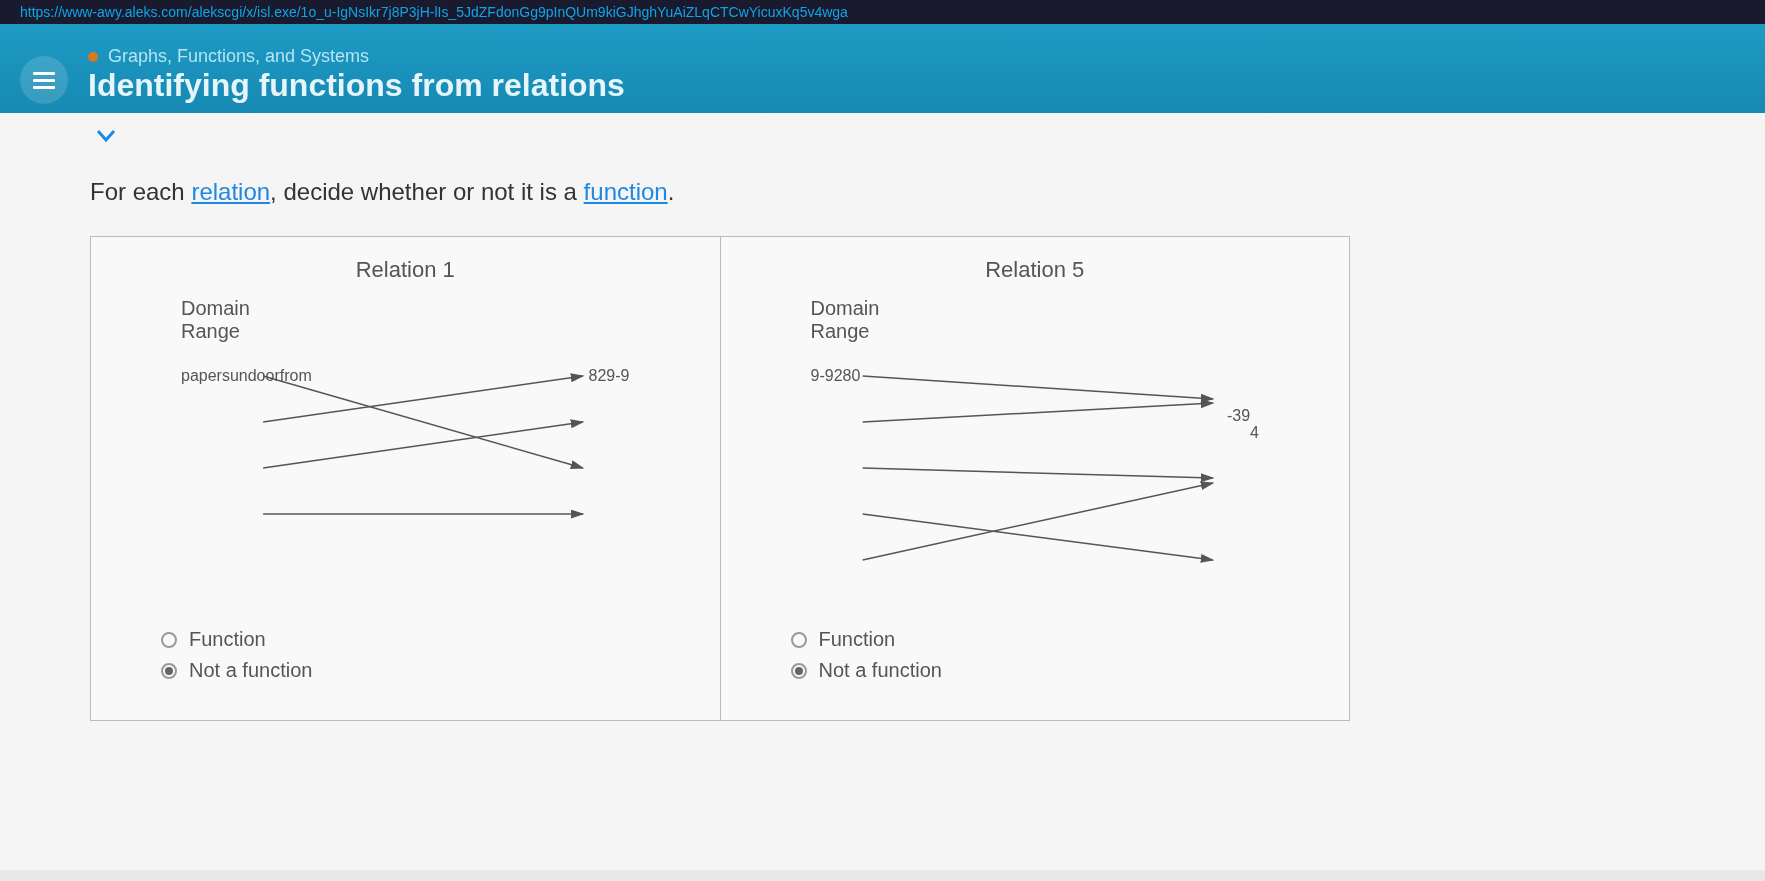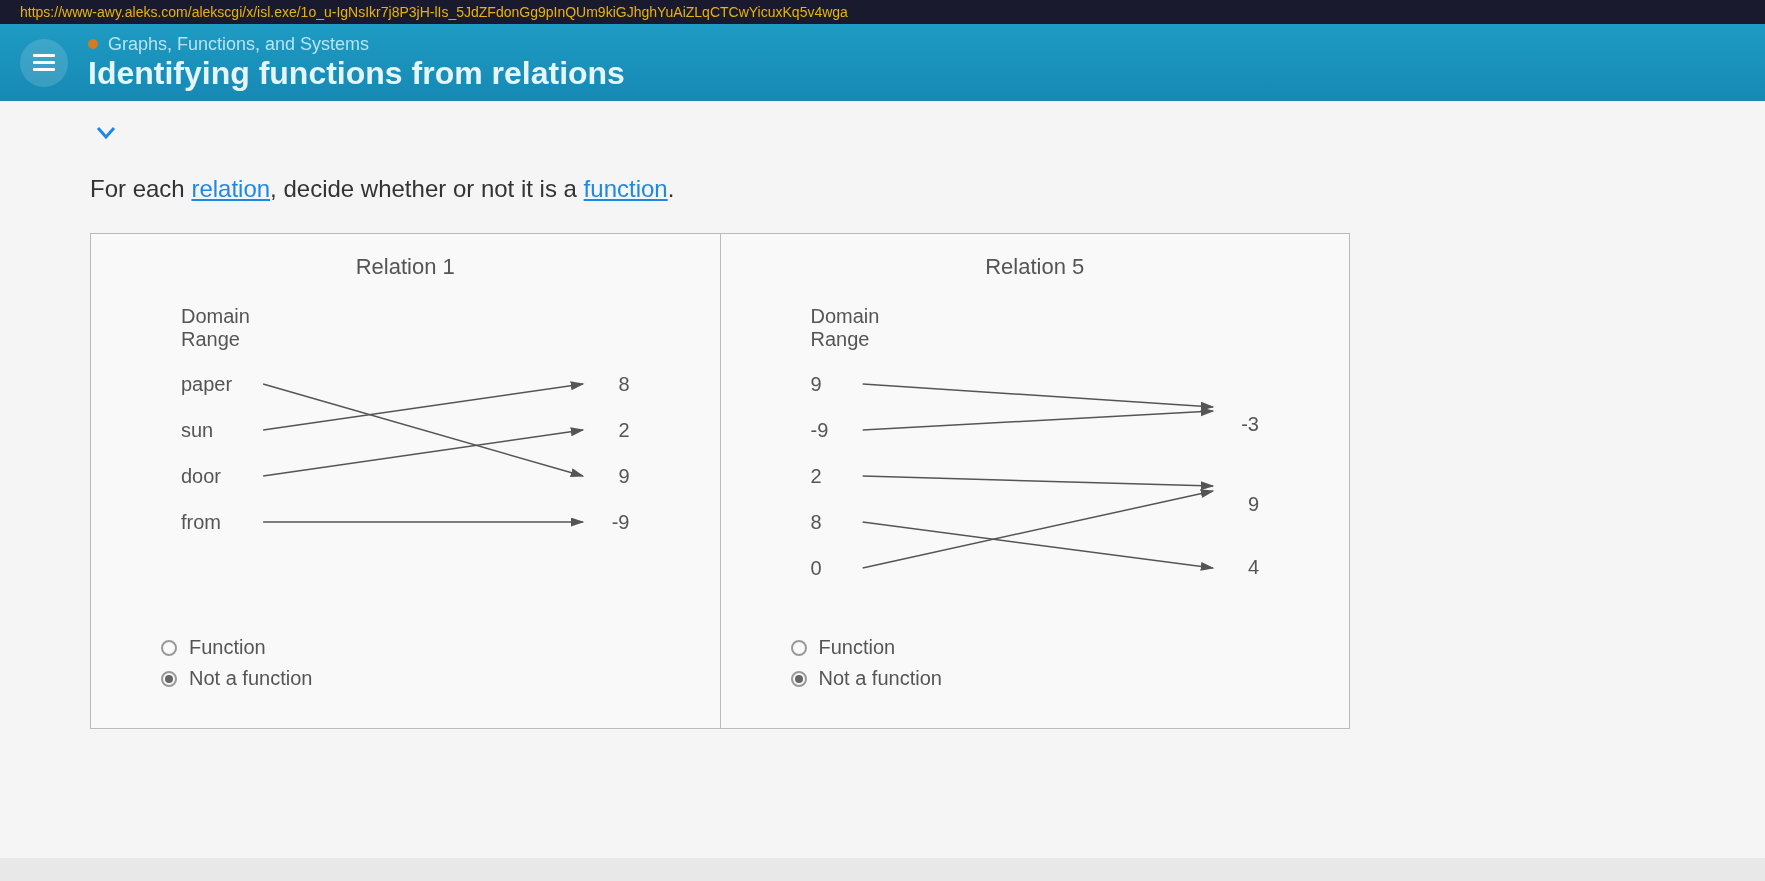--- a/index.html
+++ b/index.html
@@ -5,34 +5,34 @@
     * { box-sizing: border-box; margin: 0; padding: 0; }
     body {
       font-family: Arial, Helvetica, sans-serif;
       background: #e8e8e8;
       width: 1765px;
       height: 881px;
       overflow: hidden;
     }
     .browser-bar {
       background: #1a1a2e;
-      color: #eab308;
+      color: #0ea5e9;
       padding: 4px 20px;
       font-size: 14px;
       height: 24px;
       overflow: hidden;
       white-space: nowrap;
     }
     .header-band {
       background: linear-gradient(to bottom, #1e9bc4, #1689b3);
       color: #cce8f0;
       display: flex;
-      align-items: center;
-      padding: 0 20px;
-      height: 77px;
+      align-items: flex-end;
+      padding: 9px 20px;
+      height: 89px;
     }
     .menu-btn {
       width: 48px;
       height: 48px;
       border-radius: 50%;
       background: rgba(255,255,255,0.15);
       display: flex;
       flex-direction: column;
       justify-content: center;
       align-items: center;
@@ -59,21 +59,21 @@
       background: #d47a20;
       margin-right: 10px;
     }
     .header-text .topic {
       font-size: 32px;
       font-weight: bold;
       color: #e6f5fa;
     }
     .content-area {
       background: #f5f5f5;
-      padding: 9px 60px 20px 60px;
+      padding: 0 60px 20px 60px;
       height: 757px;
       position: relative;
     }
     .top-strip {
       height: 45px;
       display: flex;
       align-items: center;
       padding-left: 30px;
     }
     .chevron-btn {
@@ -101,40 +101,40 @@
     .panel {
       flex: 1;
       padding: 20px 30px 30px 30px;
       position: relative;
     }
     .panel + .panel { border-left: 1px solid #bbb; }
     .panel-title {
       text-align: center;
       font-size: 22px;
       color: #555;
-      margin-bottom: 25px;
+      margin-bottom: 14px;
     }
     .cols-header {
       display: flex;
       justify-content: space-between;
       font-size: 20px;
       color: #555;
       padding: 0 40px 10px 60px;
       flex-direction: column;
     }
     .map-area {
       position: relative;
       height: 250px;
     }
     .dom-col, .rng-col {
       position: absolute;
       top: 0;
       display: flex;
-      flex-direction: column;
-      font-size: 20px;
+      flex-direction: row;
+      font-size: 16px;
       color: #555;
     }
     .dom-col { left: 60px; }
     .rng-col { right: 60px; align-items: flex-end; }
     .dom-item, .rng-item { height: 46px; display: flex; align-items: center; }
     .map-svg {
       position: absolute;
       top: 0;
       left: 0;
       width: 100%;

